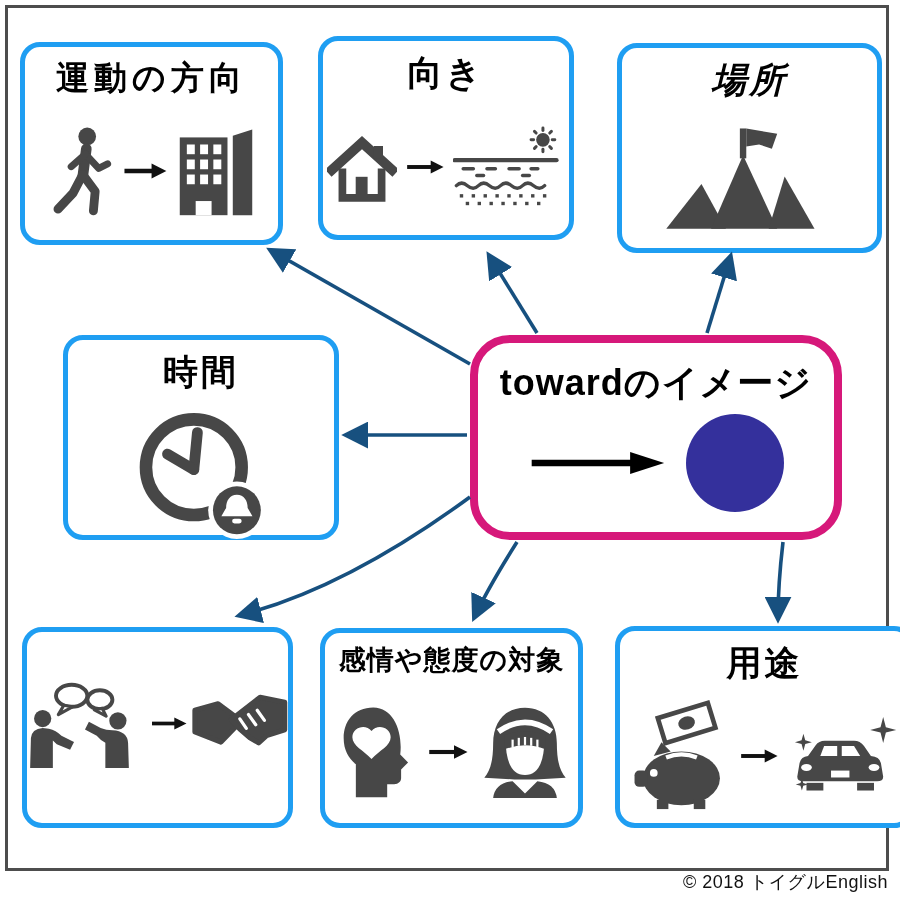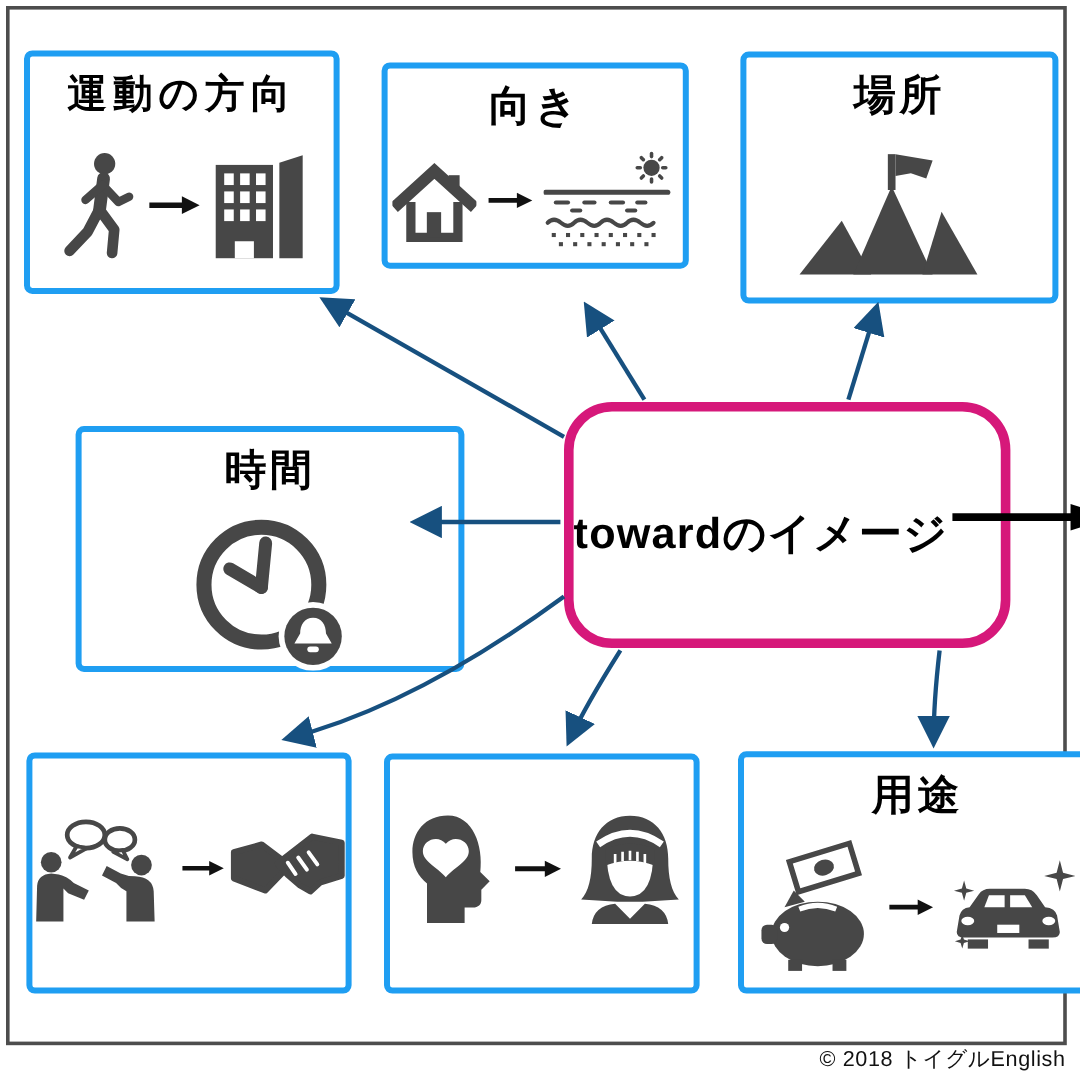--- a/index.html
+++ b/index.html
@@ -7,39 +7,39 @@
     width:900px;height:900px;position:relative;background:#ffffff;
     font-family:"Liberation Sans","DejaVu Sans",sans-serif;
     overflow:hidden;
   }
   .frame{
     position:absolute;left:5px;top:5px;width:878px;height:860px;
     border:3px solid #4d4d4d;background:#ffffff;
   }
   .node{
     position:absolute;box-sizing:border-box;background:#ffffff;
-    border:5px solid #1f9ef2;border-radius:7px;
+    border:5px solid #1f9ef2;border-radius:20px;
     display:flex;flex-direction:column;align-items:center;z-index:10;gap:13px;
   }
   .node-title{
     font-weight:bold;color:#000;line-height:1.15;margin-top:12px;
     letter-spacing:3px;white-space:nowrap;
   }
   .t35{font-size:35px;}
   .t33{font-size:33px;letter-spacing:5px;}
   .t28{font-size:28px;letter-spacing:1px;}
   .t27{font-size:27px;letter-spacing:1px;}
   .icon-row{
     flex:1;display:flex;align-items:center;justify-content:center;
     gap:10px;width:100%;padding-bottom:8px;
   }
   .center-box{
     position:absolute;left:470px;top:335px;width:372px;height:205px;
     box-sizing:border-box;background:#fff;border:8px solid #d6187a;
-    border-radius:40px;display:flex;flex-direction:row;align-items:center;z-index:10;
+    border-radius:40px;display:flex;flex-direction:column;align-items:center;z-index:10;
   }
   .center-title{font-weight:bold;font-size:36px;color:#000;margin-top:16px;letter-spacing:1px;white-space:nowrap;}
   .center-row{flex:1;display:flex;align-items:center;justify-content:center;gap:20px;width:100%;padding-bottom:14px;}
   .goal-circle{width:98px;height:98px;border-radius:50%;background:#34309c;}
   .connectors{position:absolute;left:0;top:0;z-index:20;pointer-events:none;}
   .copyright{
     position:absolute;top:870px;right:12px;font-size:18px;color:#111;
     letter-spacing:0.5px;
   }
   svg.ic{display:block;}
@@ -95,21 +95,21 @@
           <rect x="40" y="37" width="9" height="11"></rect>
         <rect x="10" y="54" width="9" height="11"></rect>
           <rect x="25" y="54" width="9" height="11"></rect>
           <rect x="40" y="54" width="9" height="11"></rect>
         <rect x="20" y="84" width="18" height="16"></rect>
       </g>
     </svg>
   </div>
 </div>
 
-<div class="node" style="left:318px;top:52px;width:256px;height:172px;">
+<div class="node" style="left:318px;top:36px;width:256px;height:204px;">
   <div class="node-title t35">向き</div>
   <div class="icon-row" style="gap:8px;">
     <svg class="ic" width="70" height="72" viewBox="0 0 100 100">
       <path d="M7 54 L50 15 L93 54" fill="none" stroke="#474747" stroke-width="14" stroke-linecap="square"></path>
       <rect x="67" y="20" width="13" height="18" fill="#474747"></rect>
       <path d="M22 52 L22 94 L78 94 L78 52" fill="none" stroke="#474747" stroke-width="11"></path>
       <rect x="41" y="64" width="17" height="30" fill="#474747"></rect>
     </svg>
     <svg class="ic" width="40" height="18" viewBox="0 0 56 22">
       <line x1="3" y1="11" x2="38" y2="11" stroke="#111" stroke-width="5.5"></line>
@@ -153,36 +153,36 @@
           <rect x="43" y="89" width="4" height="4"></rect>
           <rect x="57" y="89" width="4" height="4"></rect>
           <rect x="71" y="89" width="4" height="4"></rect>
           <rect x="85" y="89" width="4" height="4"></rect>
           <rect x="99" y="89" width="4" height="4"></rect>
       </g>
     </svg>
   </div>
 </div>
 
-<div class="node" style="left:617px;top:43px;width:265px;height:210px;">
+<div class="node" style="left:617px;top:43px;width:265px;height:210px;font-style:italic;">
   <div class="node-title t35">場所</div>
   <div class="icon-row">
     <svg class="ic" width="176" height="112" viewBox="0 0 165 105">
       <g fill="#474747">
         <polygon points="4,101 37,59 60,101"></polygon>
         <polygon points="46,101 76,32 108,101"></polygon>
         <polygon points="100,101 115,52 143,101"></polygon>
         <rect x="73" y="7" width="6" height="28"></rect>
         <polygon points="79,7 108,12 103,26 91,22 79,24"></polygon>
       </g>
     </svg>
   </div>
 </div>
 
-<div class="node" style="left:63px;top:355px;width:324px;height:205px;">
+<div class="node" style="left:63px;top:335px;width:276px;height:205px;">
   <div class="node-title t35">時間</div>
   <div class="icon-row">
     <svg class="ic" width="134" height="134" viewBox="0 0 112 112">
       <circle cx="50" cy="52" r="40" fill="none" stroke="#474747" stroke-width="10.5"></circle>
       <g stroke="#474747" stroke-width="9" stroke-linecap="round" fill="none">
         <path d="M50 54 L53 23"></path>
         <path d="M50 54 L28 41"></path>
       </g>
       <circle cx="86" cy="88" r="24" fill="#fff"></circle>
       <circle cx="86" cy="88" r="20" fill="#474747"></circle>
@@ -227,20 +227,21 @@
       <g stroke="#fff" stroke-width="4.5" stroke-linecap="round">
         <path d="M66 36 l9 13"></path>
         <path d="M78 30 l10 14"></path>
         <path d="M90 24 l10 14"></path>
       </g>
     </svg>
   </div>
 </div>
 
 <div class="node" style="left:320px;top:628px;width:263px;height:200px;">
+  <div class="node-title t27">感情や態度の対象</div>
   <div class="icon-row">
     <svg class="ic" width="84" height="94" viewBox="0 0 96 108">
       <path d="M46 3 C24 3 12 19 12 38 C12 52 18 62 26 68 L26 106 L62 106 L62 91 L70 91 C75 91 78 88 78 84 L78 74 L86 66 L77 57 C80 32 70 3 46 3 Z" fill="#474747"></path>
       <path d="M44 30 c-7 -9 -22 -4 -22 7 c0 10 13 15 22 25 c9 -10 22 -15 22 -25 c0 -11 -15 -16 -22 -7 z" fill="#fff"></path>
     </svg>
     <svg class="ic" width="42" height="18" viewBox="0 0 56 22">
       <line x1="3" y1="11" x2="38" y2="11" stroke="#111" stroke-width="5.5"></line>
         <polygon points="36,2 54,11 36,20" fill="#111"></polygon>
     </svg>
     <svg class="ic" width="92" height="92" viewBox="0 0 104 104">

